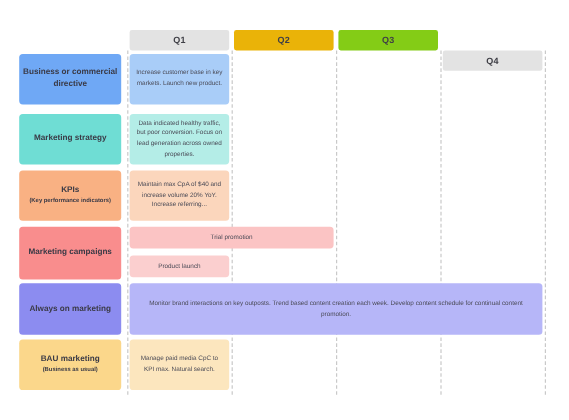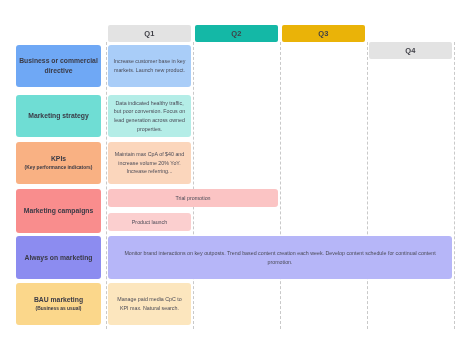--- a/index.html
+++ b/index.html
@@ -97,22 +97,22 @@
 <div id="board">
   <div id="guides">
       <div class="guide" style="left: 105.5px;"></div>
       <div class="guide" style="left: 192.5px;"></div>
       <div class="guide" style="left: 279.5px;"></div>
       <div class="guide" style="left: 366.5px;"></div>
       <div class="guide" style="left: 453.5px;"></div>
     </div>
   <div id="headers">
       <div class="qhead" style="left: 108px; width: 83px; background: rgb(227, 227, 227);">Q1</div>
-      <div class="qhead" style="left: 195px; width: 83px; background: #14b8a6;">Q2</div>
-      <div class="qhead" style="left: 282px; width: 83px; background: #eab308;">Q3</div>
+      <div class="qhead" style="left: 195px; width: 83px; background: #eab308;">Q2</div>
+      <div class="qhead" style="left: 282px; width: 83px; background: #84cc16;">Q3</div>
       <div class="qhead" style="left: 369px; width: 83px; background: rgb(227, 227, 227); margin-top: 17px;">Q4</div>
     </div>
   <div id="labels">
       <div class="rowlabel" style="top: 45px; height: 42px; background: rgb(111, 168, 245);">
         <div>Business or commercial directive</div>
       </div>
       <div class="rowlabel" style="top: 95px; height: 42px; background: rgb(111, 221, 212);">
         <div>Marketing strategy</div>
       </div>
       <div class="rowlabel" style="top: 142px; height: 42px; background: rgb(249, 177, 131);">

